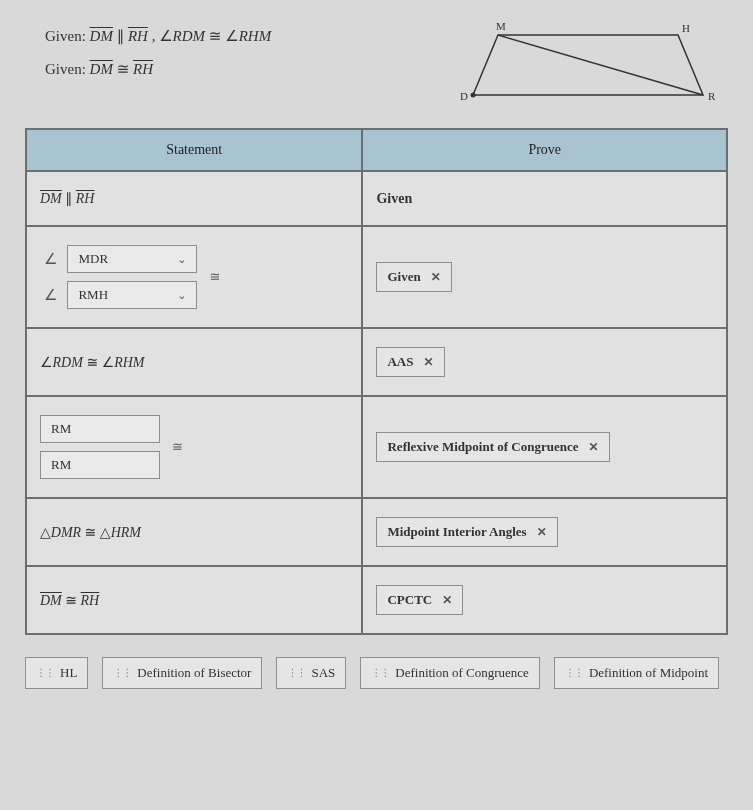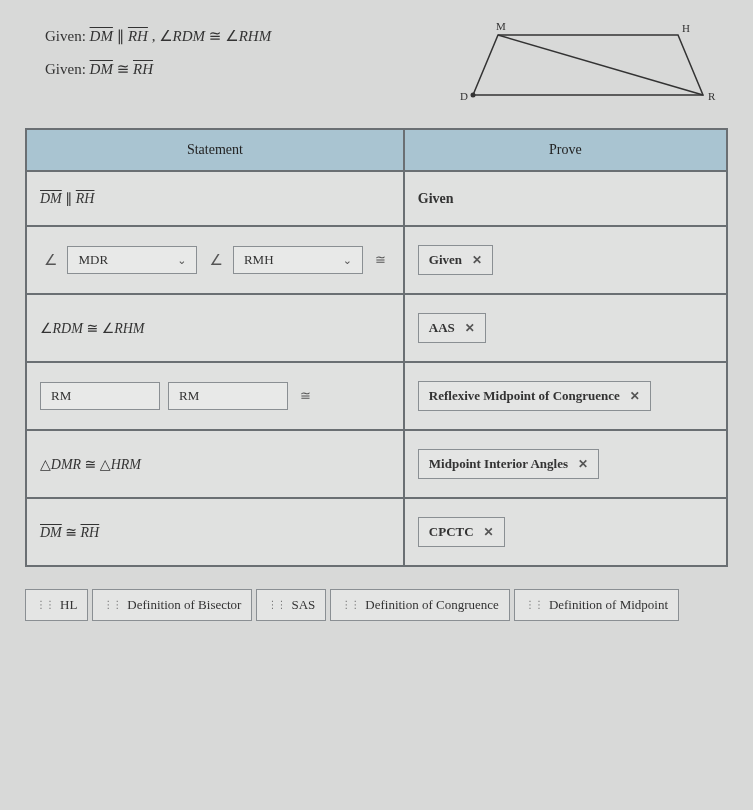--- a/index.html
+++ b/index.html
@@ -46,37 +46,37 @@
     .angle-symbol { font-size: 15px; color:#555; padding:0 4px;}
     .select-box {
       border: 1px solid #8a8f93;
       background: #e8e9e8;
       padding: 5px 10px;
       min-width: 130px;
       font-size: 13px;
       display: flex; justify-content: space-between; align-items: center;
       color:#333;
     }
-    .select-holder { display:flex; flex-direction:row; gap:8px; }
+    .select-holder { display:flex; flex-direction:column; gap:8px; }
     .select-row { display:flex; align-items:center; gap:8px;}
     .chev { font-size: 11px; color:#555; }
     .cong-mid { font-size:13px; color:#555; padding:0 4px;}
     .seg-input {
       border:1px solid #8a8f93; background:#e8e9e8;
       padding:5px 10px; min-width:120px; font-size:13px; color:#333;
     }
     .reason-chip {
       display:inline-flex; align-items:center; gap:10px;
       border:1px solid #8a8f93; background:#e4e5e4;
       padding:6px 10px; font-size:13px; color:#333;
     }
     .reason-chip .x { font-size:12px; color:#555; cursor:default;}
     .bottom-bank {
       margin-top: 22px;
-      display:flex; gap:4px; flex-wrap:wrap;
+      display:flex; gap:14px; flex-wrap:wrap;
     }
     .bank-item {
       border:1px solid #8a8f93; background:#e4e5e4;
       padding:7px 10px; font-size:13px; color:#333;
       display:inline-flex; align-items:center; gap:6px;
     }
     .grip { color:#777; font-size:10px; letter-spacing:-1px; line-height:6px;}
     .grip::before { content:"⋮⋮"; }
     .math-i { font-style: italic; }
     .tri::before { content: "△"; }

